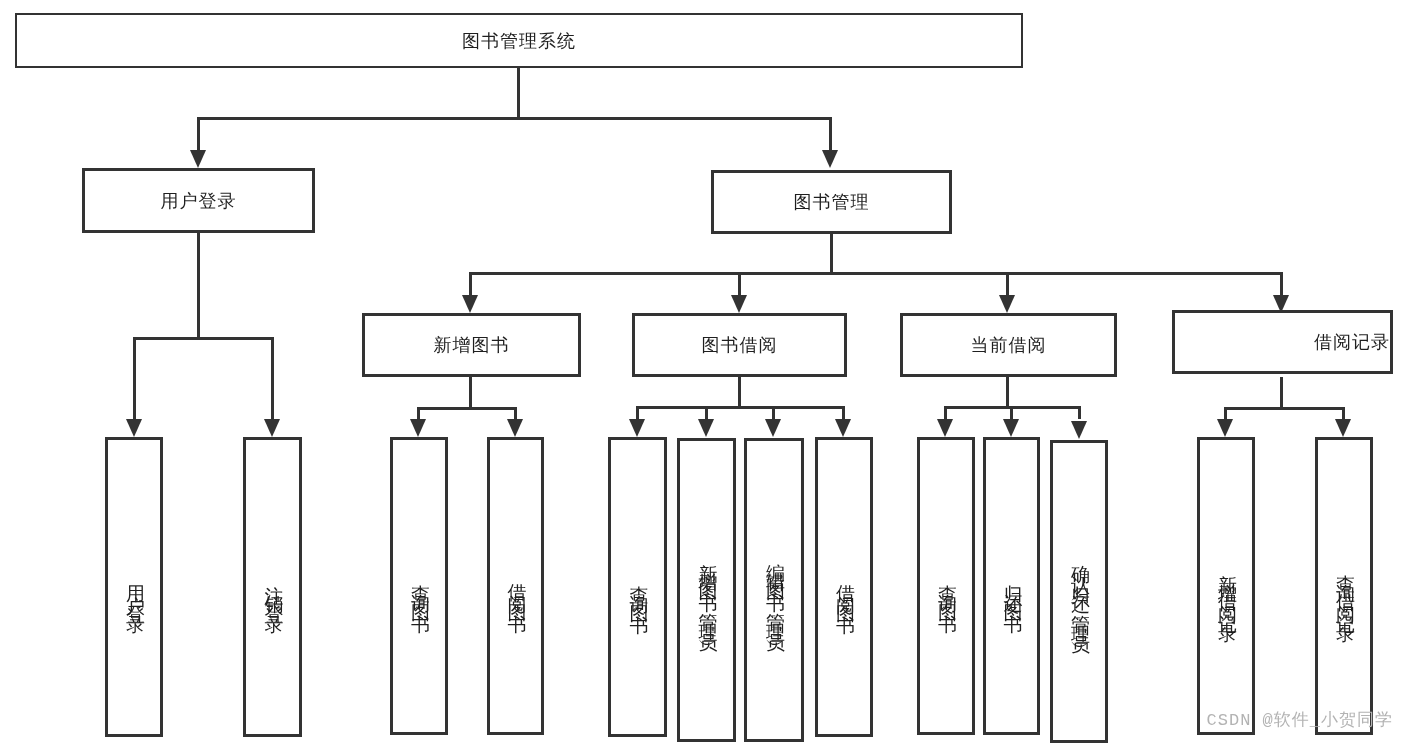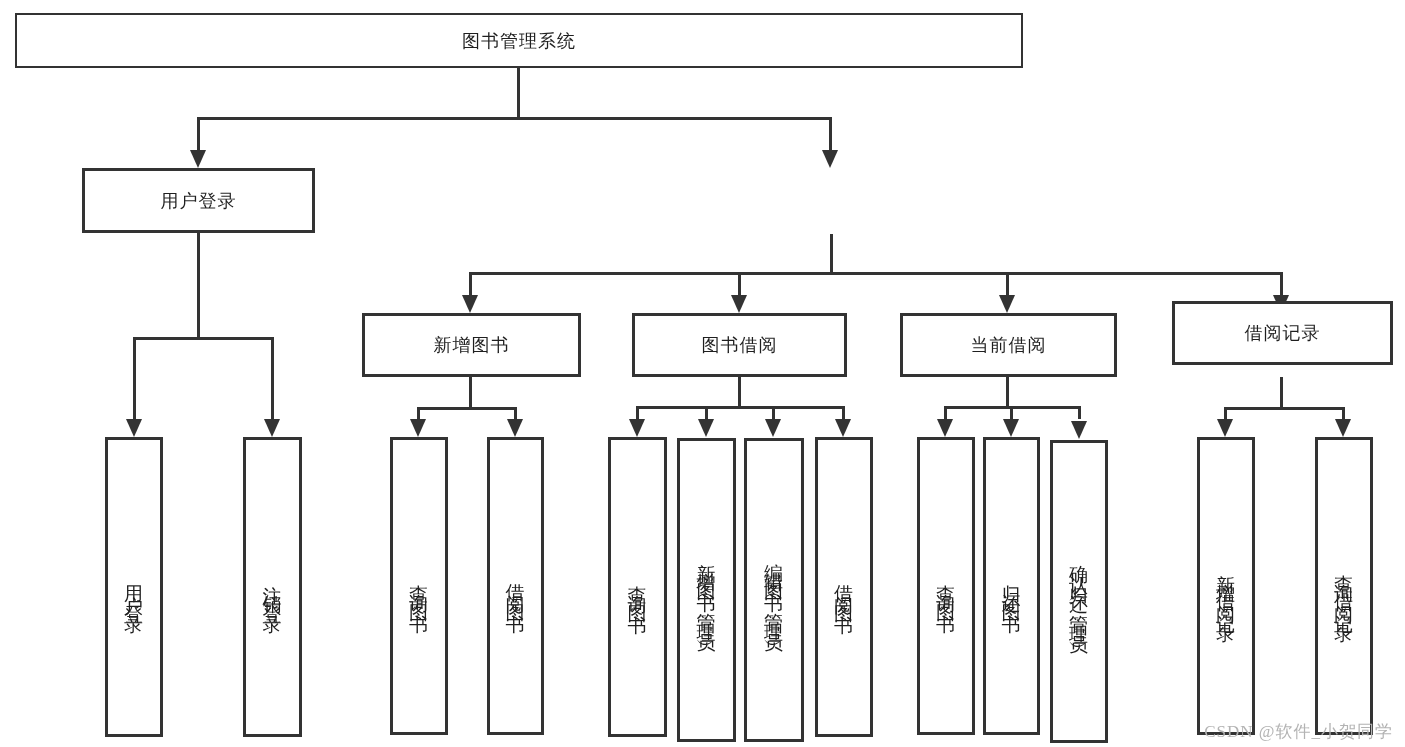--- a/index.html
+++ b/index.html
@@ -6,21 +6,21 @@
     --line:#333333;
     --text:#1f1f1f;
     --wm:#b3b3b3;
     --bg:#ffffff;
   }
   html,body{margin:0;padding:0;background:#fff;}
   #stage{
     position:relative;
     width:1405px;height:747px;
     background:var(--bg);
-    font-family:Liberation Serif, serif;
+    font-family:Liberation Mono, monospace;
     overflow:hidden;
   }
   .box{
     position:absolute;
     box-sizing:border-box;
     border:3px solid var(--line);
     background:#fff;
     color:var(--text);
     display:flex;align-items:center;justify-content:center;
     font-size:18px;
@@ -115,34 +115,37 @@
   <div class="arrow" style="left:1335px;top:419px;"></div>
 
   <div class="box root" style="left:15px;top:13px;width:1008px;height:55px;">
     <span>图书管理系统</span>
   </div>
 
   <div class="box" style="left:82px;top:168px;width:233px;height:65px;">
     <span>用户登录</span>
   </div>
 
+  <div class="box" style="left:711px;top:170px;width:241px;height:64px;">
+    <span>图书管理</span>
+  </div>
 
   <div class="box" style="left:362px;top:313px;width:219px;height:64px;">
     <span>新增图书</span>
   </div>
 
   <div class="box" style="left:900px;top:313px;width:217px;height:64px;">
     <span>当前借阅</span>
   </div>
 
   <div class="box" style="left:632px;top:313px;width:215px;height:64px;">
     <span>图书借阅</span>
   </div>
 
-  <div class="box" style="left:1172px;top:301px;width:221px;height:64px;">
+  <div class="box" style="left:1172px;top:310px;width:221px;height:64px;justify-content:flex-end;">
     <span>借阅记录</span>
   </div>
 
   <div class="box vbox" style="left:105px;top:437px;width:58px;height:300px;">
     <span>用户登录</span>
   </div>
   <div class="box vbox" style="left:243px;top:437px;width:59px;height:300px;">
     <span>注销登录</span>
   </div>
 
@@ -176,15 +179,15 @@
     <span>确认归还（管理员）</span>
   </div>
 
   <div class="box vbox" style="left:1197px;top:437px;width:58px;height:298px;">
     <span>新增借阅记录</span>
   </div>
   <div class="box vbox" style="left:1315px;top:437px;width:58px;height:298px;">
     <span>查询借阅记录</span>
   </div>
 
-  <div class="watermark" style="right:12px;bottom:4px;">CSDN @软件_小贺同学</div>
+  <div class="watermark" style="right:12px;bottom:16px;">CSDN @软件_小贺同学</div>
 
 </div>
 
 </body></html>

